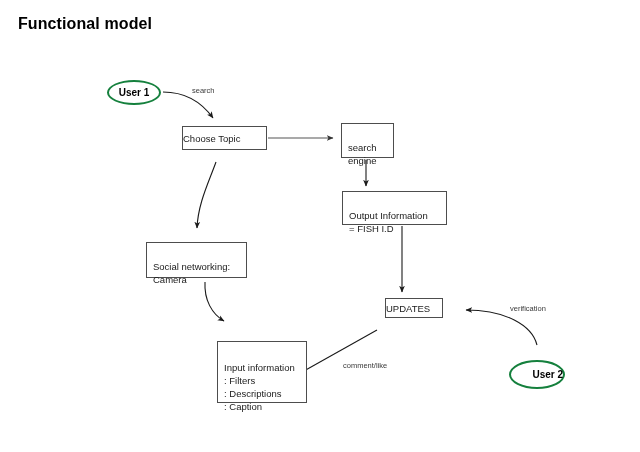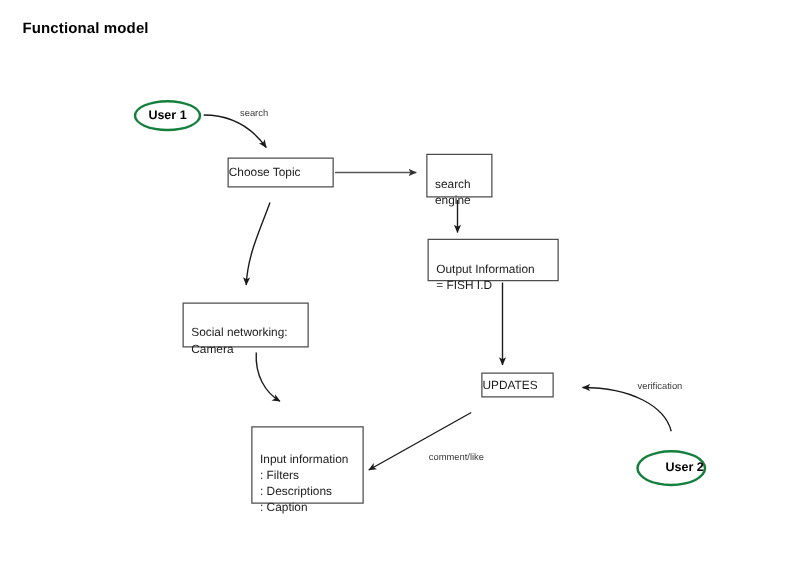--- a/index.html
+++ b/index.html
@@ -12,21 +12,21 @@
     width: 640px;
     height: 452px;
     background: #ffffff;
     font-family: "Liberation Sans", sans-serif;
     overflow: hidden;
   }
   #title {
     position: absolute;
     left: 18px;
     top: 15px;
-    font-size: 12px;
+    font-size: 16px;
     font-weight: bold;
     color: #000000;
     letter-spacing: 0.1px;
   }
   .node-box {
     position: absolute;
     box-sizing: border-box;
     border: 1px solid #4d4d4d;
     background: #ffffff;
     color: #1a1a1a;
@@ -128,21 +128,21 @@
   <div class="node-box bx-line" style="left:341px; top:123px; width:53px; height:35px;">
     <span>search
 engine</span>
   </div>
 
   <div class="node-box bx-line" style="left:146px; top:242px; width:101px; height:36px;">
     <span>Social networking:
 Camera</span>
   </div>
 
-  <div class="node-box bx-line" style="left:201px; top:341px; width:90px; height:62px; padding-top:6px;">
+  <div class="node-box bx-line" style="left:217px; top:341px; width:90px; height:62px; padding-top:6px;">
     <span>Input information
 : Filters
 : Descriptions
 : Caption</span>
   </div>
 
   <div class="node-box center" style="left:385px; top:298px; width:58px; height:20px;">
     <span>UPDATES</span>
   </div>
 

